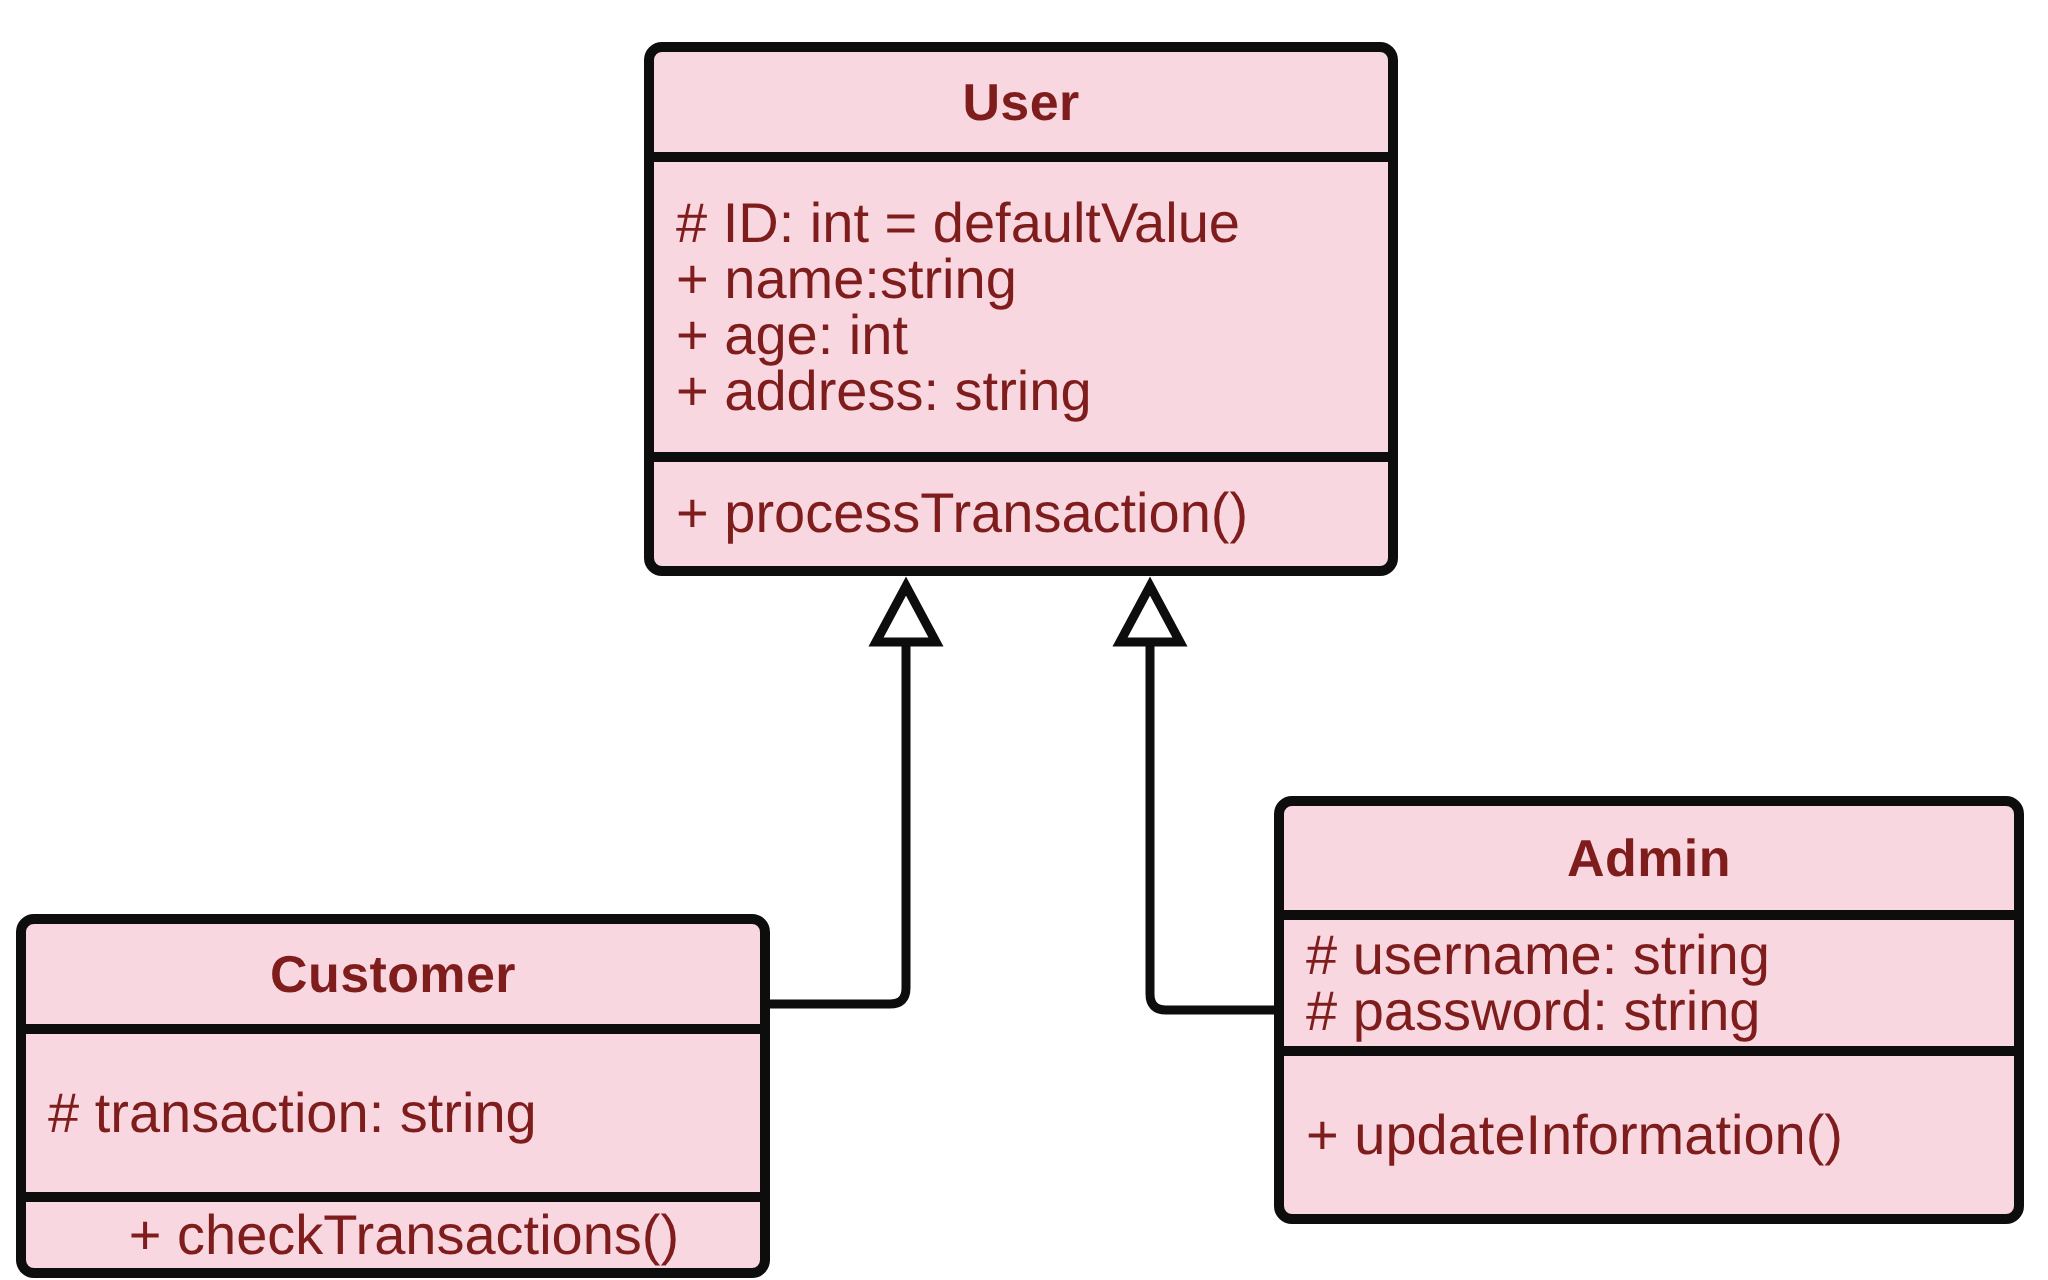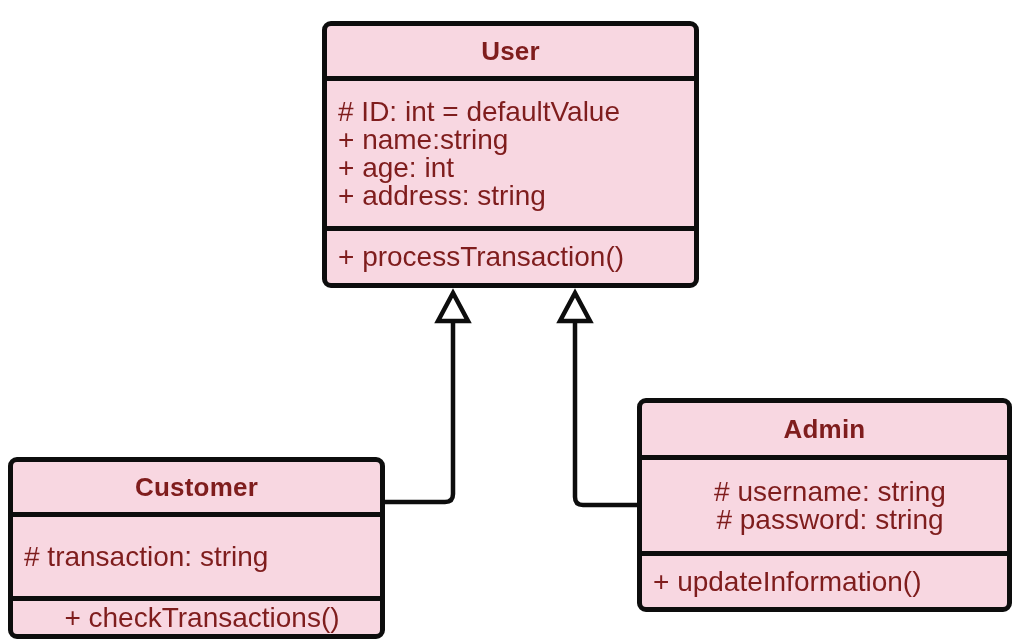--- a/index.html
+++ b/index.html
@@ -49,21 +49,21 @@
   #box-user .cls-attrs   { height: 150px; }
   #box-user .cls-methods { flex: 1; }
   
   #box-customer { left: 8px; top: 413px; width: 377px; height: 182px; margin-top: 44px; }
   #box-customer .cls-title   { height: 50px; }
   #box-customer .cls-attrs   { height: 84px; }
   #box-customer .cls-methods { flex: 1; align-items: center; }
   
   #box-admin { left: 637px; top: 398px; width: 375px; height: 214px; }
   #box-admin .cls-title   { height: 52px; }
-  #box-admin .cls-attrs   { height: 96px; align-items: center; }
+  #box-admin .cls-attrs   { height: 68px; }
   #box-admin .cls-methods { flex: 1; }
 
   svg.connectors {
     position: absolute;
     left: 0; top: 0;
     width: 1024px; height: 640px;
     pointer-events: none;
   }
   svg .edge  { fill: none; stroke: #0d0d0d; stroke-width: 4.5px; }
   svg .tri   { fill: #ffffff; stroke: #0d0d0d; stroke-width: 4.5px; stroke-linejoin: miter; }

